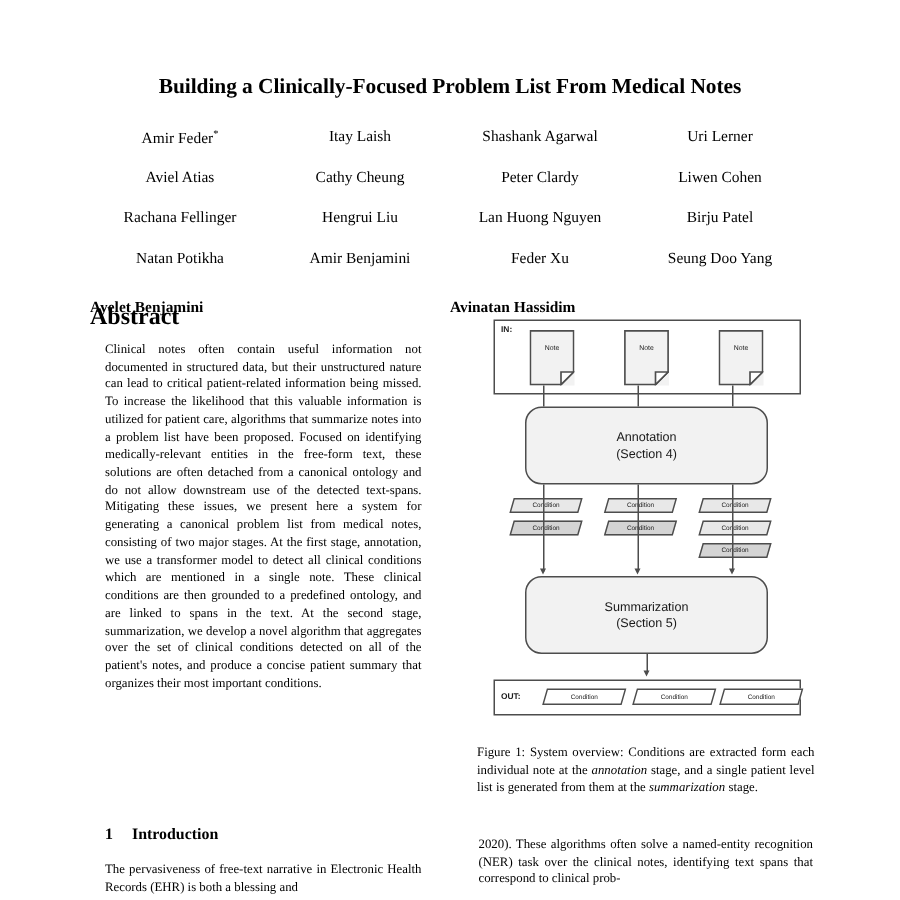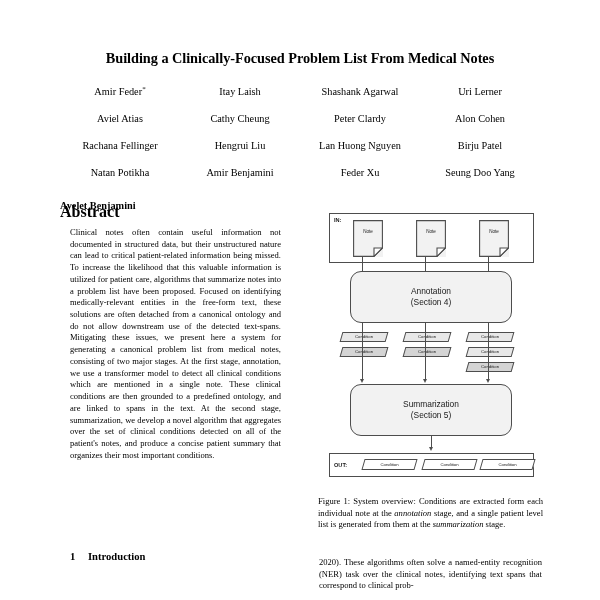--- a/index.html
+++ b/index.html
@@ -248,50 +248,54 @@
       <div><span>Amir Feder</span><span class="star">*</span></div>
       <div>Itay Laish</div>
       <div>Shashank Agarwal</div>
       <div>Uri Lerner</div>
     </div>
 
     <div class="author-row four">
       <div>Aviel Atias</div>
       <div>Cathy Cheung</div>
       <div>Peter Clardy</div>
-      <div>Alon Cohen</div>
+      <div>Liwen Cohen</div>
     </div>
 
     <div class="author-row four">
       <div>Rachana Fellinger</div>
       <div>Hengrui Liu</div>
       <div>Lan Huong Nguyen</div>
       <div>Birju Patel</div>
     </div>
 
     <div class="author-row four">
       <div>Natan Potikha</div>
       <div>Amir Benjamini</div>
       <div>Feder Xu</div>
       <div>Seung Doo Yang</div>
     </div>
 
     <div class="author-row two">
       <div>Ayelet Benjamini</div>
+      <div>Avinatan Hassidim</div>
     </div>
 
   </div>
 
   <div class="abstract-head">Abstract</div>
   <div class="col-left">
     <p>Clinical notes often contain useful information not documented in structured data, but their unstructured nature can lead to critical patient-related information being missed. To increase the likelihood that this valuable information is utilized for patient care, algorithms that summarize notes into a problem list have been proposed. Focused on identifying medically-relevant entities in the free-form text, these solutions are often detached from a canonical ontology and do not allow downstream use of the detected text-spans. Mitigating these issues, we present here a system for generating a canonical problem list from medical notes, consisting of two major stages. At the first stage, annotation, we use a transformer model to detect all clinical conditions which are mentioned in a single note. These clinical conditions are then grounded to a predefined ontology, and are linked to spans in the text. At the second stage, summarization, we develop a novel algorithm that aggregates over the set of clinical conditions detected on all of the patient's notes, and produce a concise patient summary that organizes their most important conditions.</p>
   </div>
 
   <div class="sec-head">
     <span class="num">1</span><span>Introduction</span>
+  </div>
+  <div class="intro-body">
+    <p>The pervasiveness of free-text narrative in Electronic Health Records (EHR) is both a blessing and</p>
   </div>
 
   <div class="figure-wrap">
 
     <div class="io-box" style="left:8px; top:0px; width:205px; height:50px;"></div>
     <div class="io-label" style="left:13px; top:4px;">IN:</div>
 
     <div class="note" style="left:32px; top:7px;">
       <svg class="body" viewBox="0 0 30 37" xmlns="http://www.w3.org/2000/svg">
         <path d="M0.6 0.6 H29.4 V28 L21 36.4 H0.6 Z" fill="#f2f2f2" stroke="#4d4d4d" stroke-width="1.1"></path>

